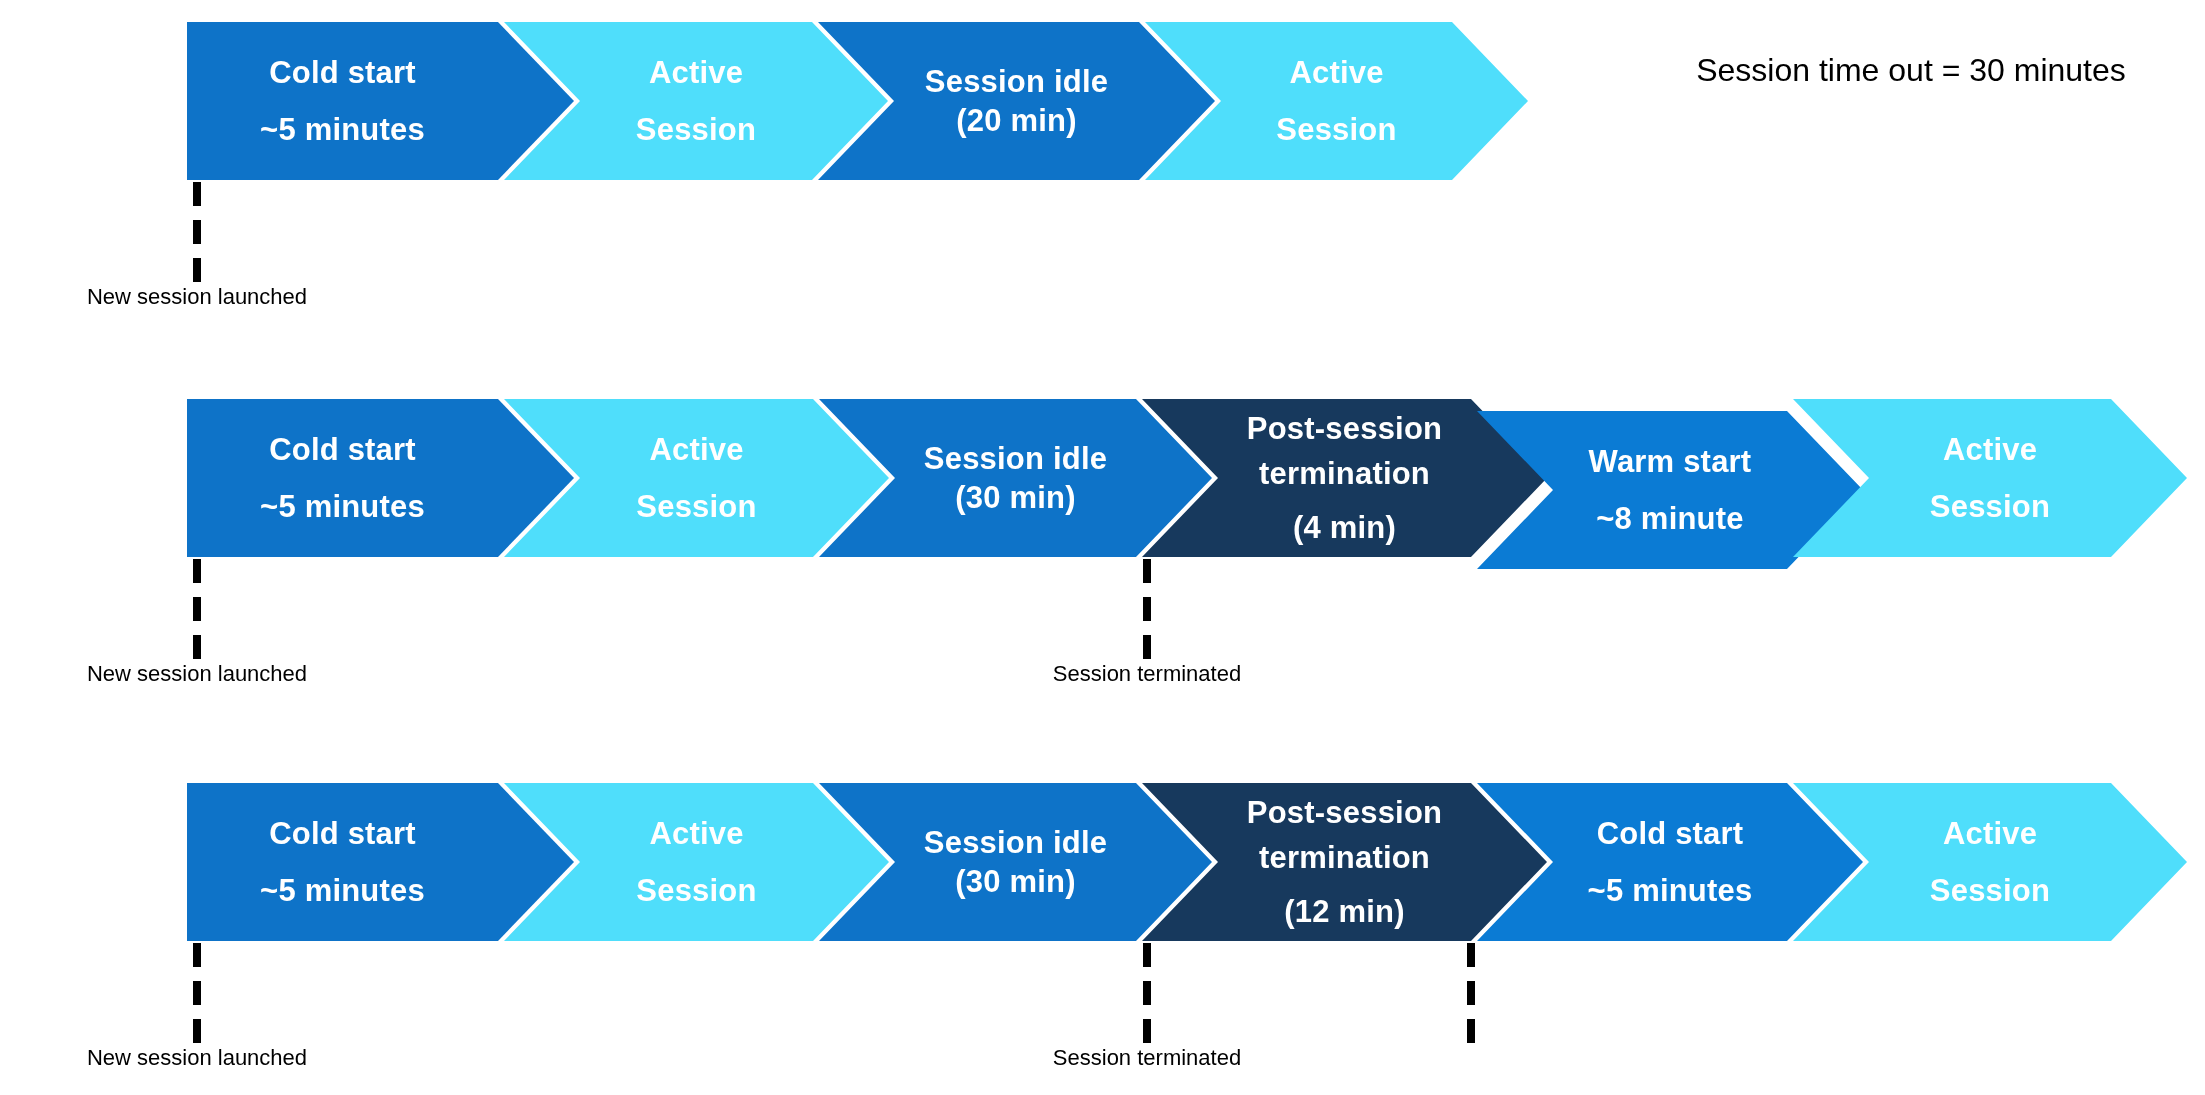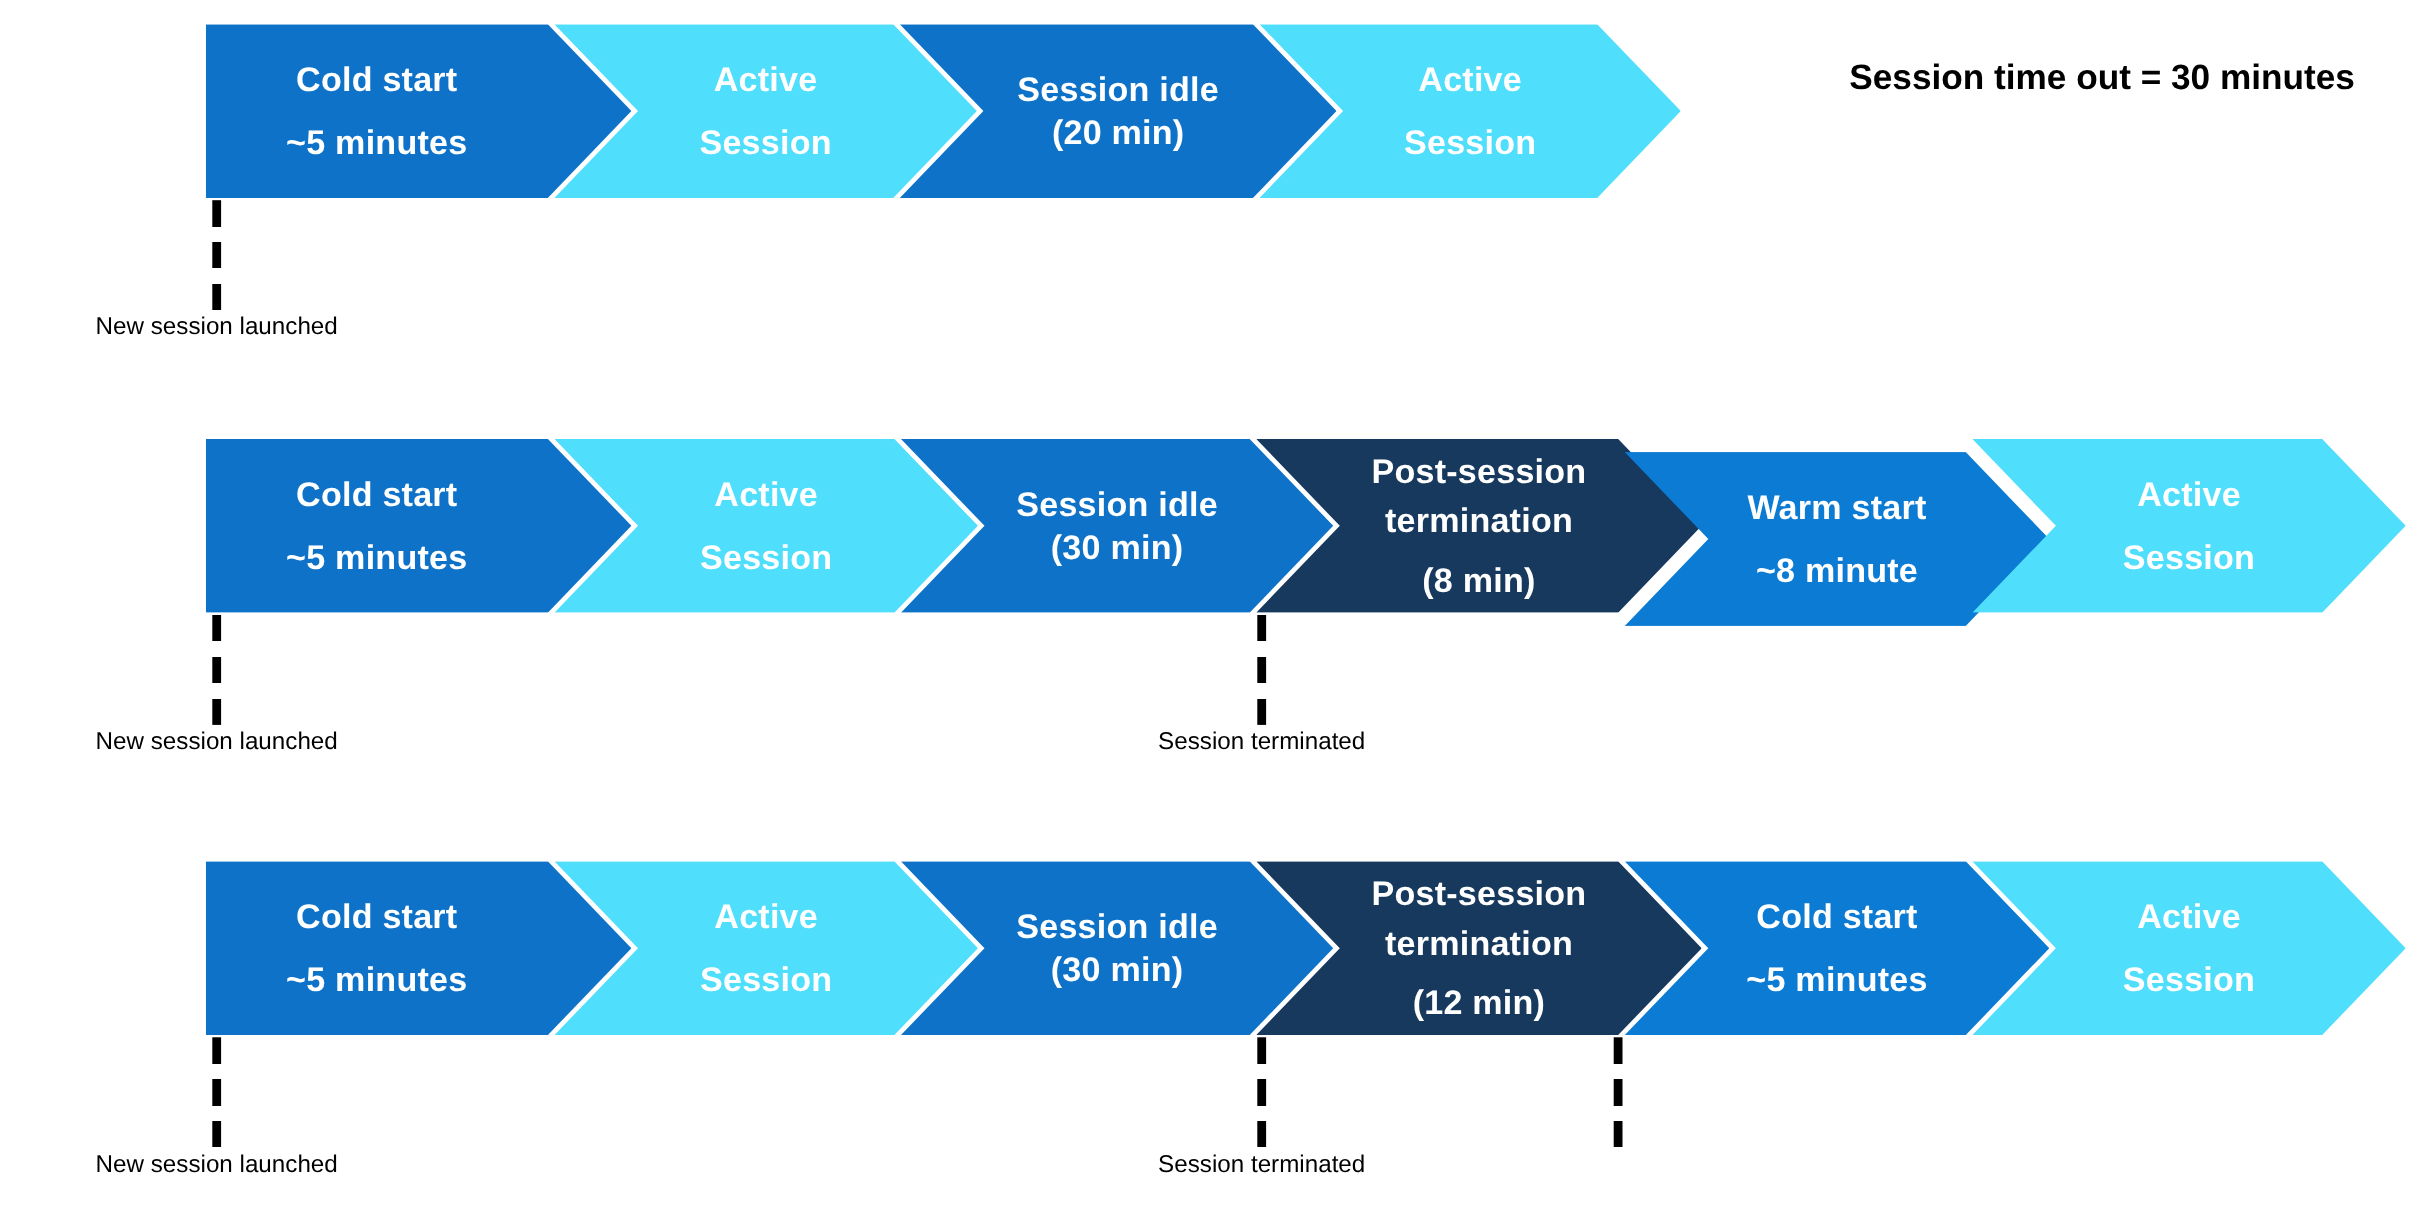--- a/index.html
+++ b/index.html
@@ -58,21 +58,21 @@
     white-space: nowrap;
   }
   .annotation {
     position: absolute;
     left: 1651px;
     top: 42px;
     width: 520px;
     text-align: center;
     color: #000000;
     font-size: 32px;
-    font-weight: 700;
+    font-weight: 400;
   }
   .ann-line { line-height: 56px; white-space: nowrap; }
 </style>
 </head>
 <body>
 
 <div class="canvas">
   <div class="annotation">
     <div class="ann-line">Session time out = 30 minutes</div>
   </div>
@@ -106,21 +106,21 @@
           <div class="line">Active</div>
           <div class="line">Session</div>
         </div>
         <div class="seg tight" style="left: 819px; width: 393px; background: rgb(14, 115, 200); color: rgb(255, 255, 255); clip-path: polygon(0px 0px, calc(100% - 76px) 0px, 100% 50%, calc(100% - 76px) 100%, 0px 100%, 76px 50%);">
           <div class="line">Session idle</div>
           <div class="line">(30 min)</div>
         </div>
         <div class="seg mixed" style="left: 1142px; width: 405px; background: rgb(23, 57, 93); color: rgb(255, 255, 255); clip-path: polygon(0px 0px, calc(100% - 76px) 0px, 100% 50%, calc(100% - 76px) 100%, 0px 100%, 76px 50%);">
           <div class="line">Post-session</div>
           <div class="line">termination</div>
-          <div class="line">(8 min)</div>
+          <div class="line">(4 min)</div>
         </div>
         <div class="seg loose" style="left: 1477px; width: 386px; background: rgb(11, 123, 212); color: rgb(255, 255, 255); clip-path: polygon(0px 0px, calc(100% - 76px) 0px, 100% 50%, calc(100% - 76px) 100%, 0px 100%, 76px 50%); margin-top: 12px;">
           <div class="line">Warm start</div>
           <div class="line">~8 minute</div>
         </div>
         <div class="seg loose" style="left: 1793px; width: 394px; background: rgb(79, 222, 251); color: rgb(255, 255, 255); clip-path: polygon(0px 0px, calc(100% - 76px) 0px, 100% 50%, calc(100% - 76px) 100%, 0px 100%, 76px 50%);">
           <div class="line">Active</div>
           <div class="line">Session</div>
         </div>
         <div class="marker-line" style="left: 193px; top: 160px; height: 100px;"></div>

